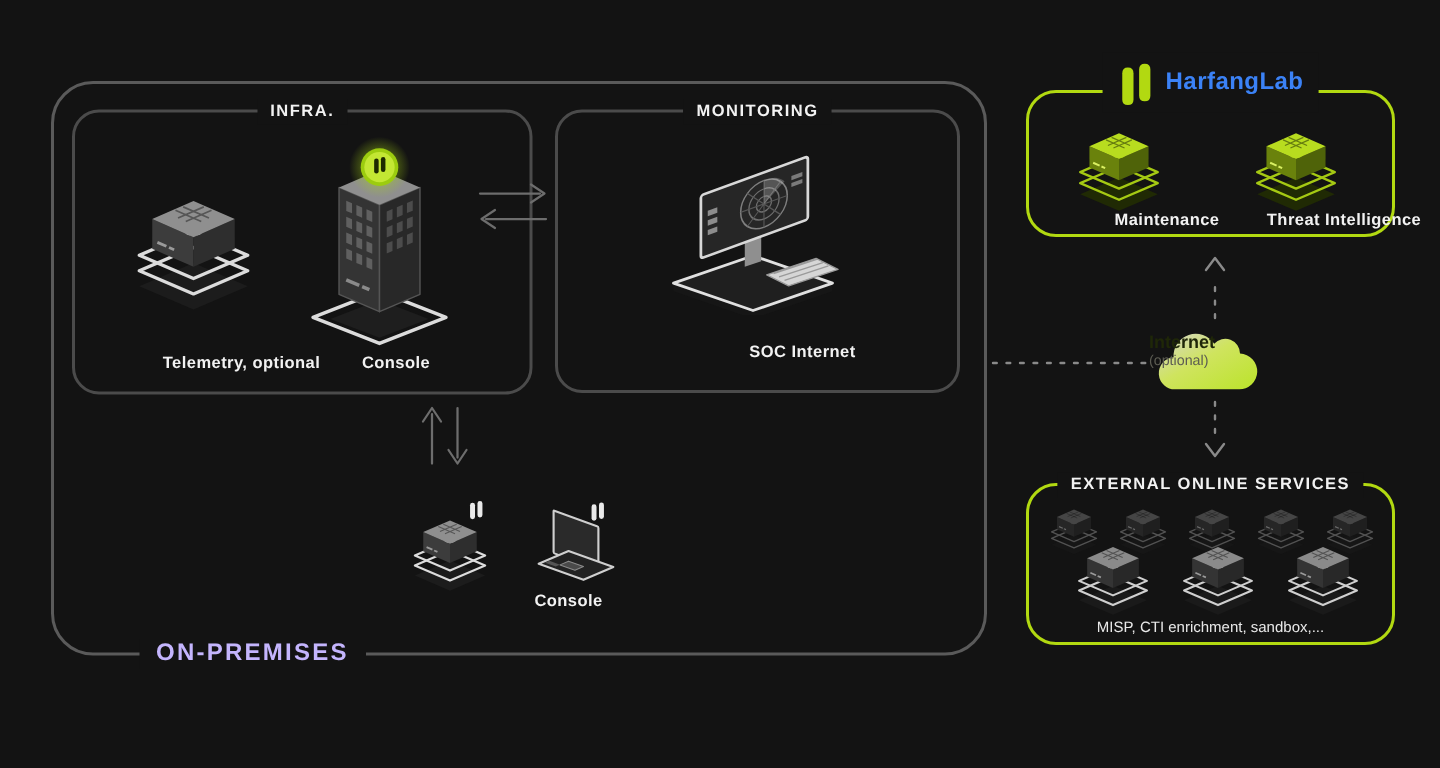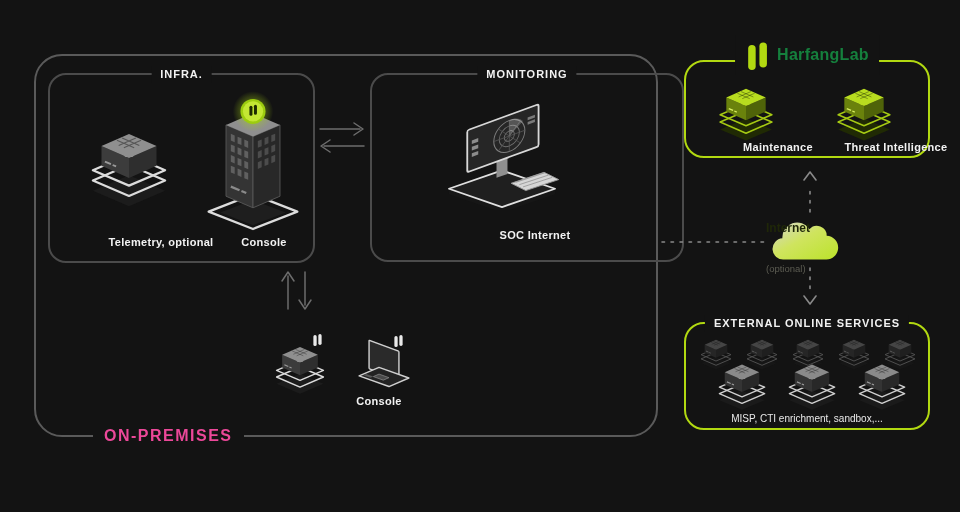--- a/index.html
+++ b/index.html
@@ -20,37 +20,37 @@
   .item-label{
     position:absolute;transform:translateX(-50%);color:#f2f2f2;
     font-size:11px;font-weight:600;letter-spacing:.3px;white-space:nowrap;z-index:6;margin-left:32px;
   }
   .caption-label{
     position:absolute;transform:translateX(-50%);color:#e8e8e8;
     font-size:10px;font-weight:400;white-space:nowrap;z-index:6;
   }
   .onprem-label{
     position:absolute;left:93px;top:426px;background:#131313;padding:0 11px;
-    color:#ec4899;font-size:16px;font-weight:bold;letter-spacing:1.5px;
+    color:#c4b5fd;font-size:16px;font-weight:bold;letter-spacing:1.5px;
     white-space:nowrap;line-height:20px;z-index:7;
   }
   .brand{
     position:absolute;left:807px;top:35px;transform:translateX(-50%);
     display:flex;align-items:center;gap:7px;background:#131313;
     padding:0 10px;height:40px;z-index:7;
   }
-  .brand-text{color:#15803d;font-size:16px;font-weight:bold;letter-spacing:.3px;}
+  .brand-text{color:#3b82f6;font-size:16px;font-weight:bold;letter-spacing:.3px;}
   .icon{position:absolute;z-index:4;}
   .connectors{position:absolute;left:0;top:0;z-index:3;pointer-events:none;}
   .cloud-wrap{position:absolute;left:766px;top:210px;width:82px;height:58px;z-index:8;}
   .cloud-text{
     position:absolute;left:0;top:11px;width:82px;text-align:left;z-index:9;
   }
   .cloud-text .t1{display:block;color:#1f2708;font-size:12px;font-weight:bold;line-height:14px;}
-  .cloud-text .t2{display:block;color:#5c5c52;font-size:9.5px;line-height:12px;margin-top:28px;}
+  .cloud-text .t2{display:block;color:#5c5c52;font-size:9.5px;line-height:12px;}
   
   .stack-light{--sTop:#8f8f8f;--sFaceL:#3c3c3c;--sFaceR:#2e2e2e;--sRing:#dcdcdc;--sBottom:#1c1c1c;--sDots:rgba(0,0,0,.4);--sPort:#9a9a9a;}
   .stack-green{--sTop:#b8dc1f;--sFaceL:#6a820c;--sFaceR:#4f6309;--sRing:#a5c913;--sBottom:#202a04;--sDots:rgba(20,30,0,.5);--sPort:#d9ef61;}
   .stack-mid{--sTop:#8a8a8a;--sFaceL:#343434;--sFaceR:#282828;--sRing:#cfcfcf;--sBottom:#1a1a1a;--sDots:rgba(0,0,0,.4);--sPort:#9a9a9a;}
   .stack-dim{--sTop:#454545;--sFaceL:#262626;--sFaceR:#1f1f1f;--sRing:#525252;--sBottom:#161616;--sDots:rgba(0,0,0,.4);--sPort:#6a6a6a;}
   .logo-green{--logoC:#b2d911;}
   .logo-mini{--logoC:#e9e9e9;}
 </style>
 </head>
 <body>
@@ -82,21 +82,21 @@
       <g id="sym-logo" fill="var(--logoC,#b2d911)">
         <path d="M17,14 q0,-6 -6,-6 q-6,0 -6,6 v28 q0,6 6,6 q6,0 6,-6 z"></path>
         <path d="M35,10 q0,-6 -6,-6 q-6,0 -6,6 v28 q0,6 6,6 q6,0 6,-6 z"></path>
       </g>
     </defs>
   </svg>
 
   <div class="box gray-outer" style="left:34px;top:54px;width:624px;height:383px;"></div>
   <span class="onprem-label">ON-PREMISES</span>
 
-  <div class="box gray-inner" style="left:48px;top:73px;width:267px;height:190px;">
+  <div class="box gray-inner" style="left:48px;top:73px;width:307px;height:190px;">
     <span class="box-title">INFRA.</span>
   </div>
   <svg class="icon stack-light" style="left:86px;top:120px" width="86" height="90" viewBox="0 0 100 104">
       <use href="#sym-stack"></use>
     </svg>
   <span class="item-label" style="left:129px;top:236px">Telemetry, optional</span>
 
   <svg class="icon" style="left:200px;top:90px" width="106" height="145" viewBox="0 0 110 150">
     <g stroke-linejoin="round">
       <polygon points="55,108 101,126 55,144 9,126" fill="none" stroke="#dcdcdc" stroke-width="2.4"></polygon>
@@ -133,21 +133,21 @@
       <circle cx="55" cy="22" r="21" fill="url(#glowGrad)"></circle>
       <circle cx="55" cy="22" r="13" fill="#9ccc0f"></circle>
       <circle cx="55" cy="22" r="10.5" fill="#c3e733"></circle>
       <g transform="translate(50,14) scale(0.26)" style="--logoC:#1d2a00">
           <use href="#sym-logo"></use>
         </g>
     </g>
   </svg>
   <span class="item-label" style="left:232px;top:236px">Console</span>
 
-  <div class="box gray-inner" style="left:370px;top:73px;width:314px;height:189px;">
+  <div class="box gray-inner" style="left:370px;top:73px;width:270px;height:189px;">
     <span class="box-title">MONITORING</span>
   </div>
   <svg class="icon" style="left:438px;top:98px" width="128" height="112" viewBox="0 0 140 120">
     <g stroke-linejoin="round">
       <polygon points="12,98 12,104 70,124 128,104 128,98 70,118" fill="#161616"></polygon>
       <polygon points="70,78 128,98 70,118 12,98" fill="#1f1f1f" stroke="#e0e0e0" stroke-width="2"></polygon>
       <polygon points="64,62 76,58 76,82 64,86" fill="#8f8f8f"></polygon>
       <g transform="translate(32,34) skewY(-20)">
         <rect x="0" y="0" width="78" height="46" rx="2" fill="#262626" stroke="#d8d8d8" stroke-width="2"></rect>
         <circle cx="46" cy="23" r="17" fill="none" stroke="#7f7f7f" stroke-width="1.1"></circle>

